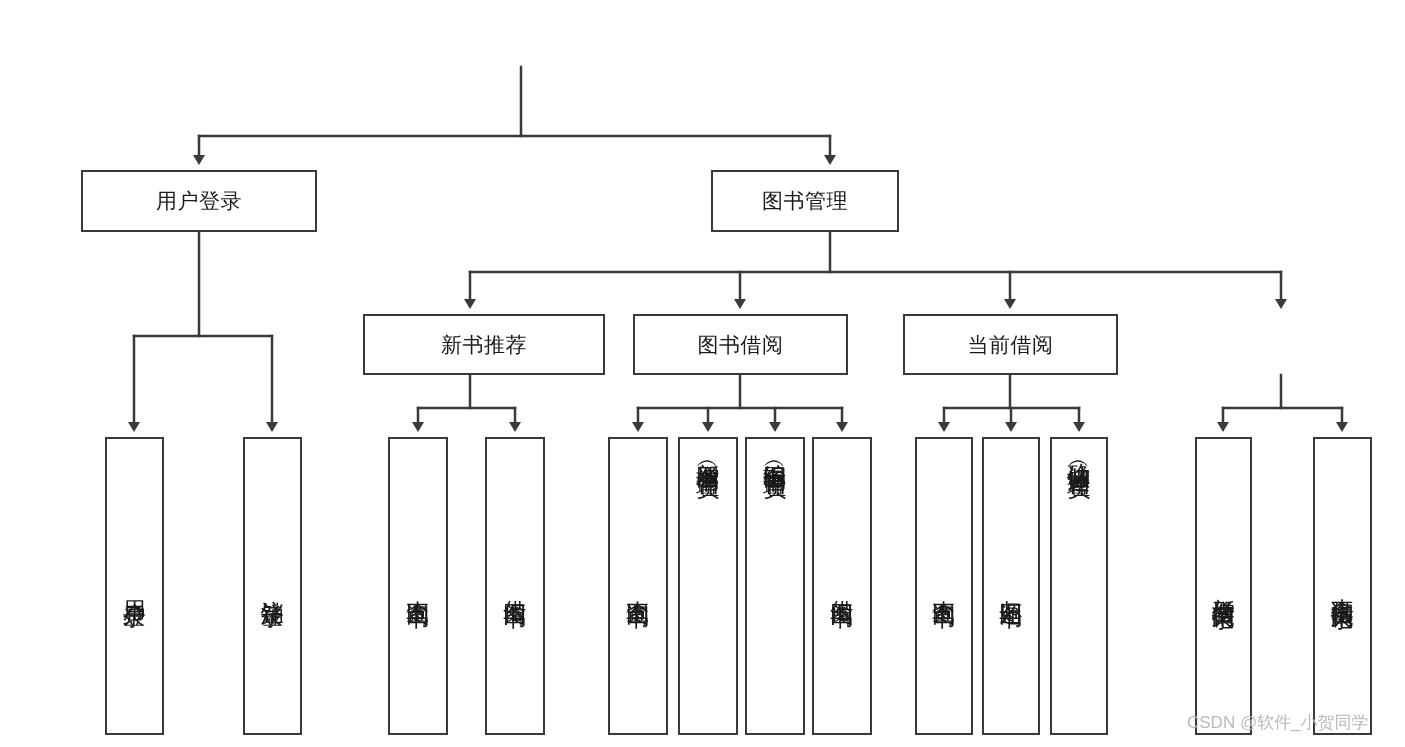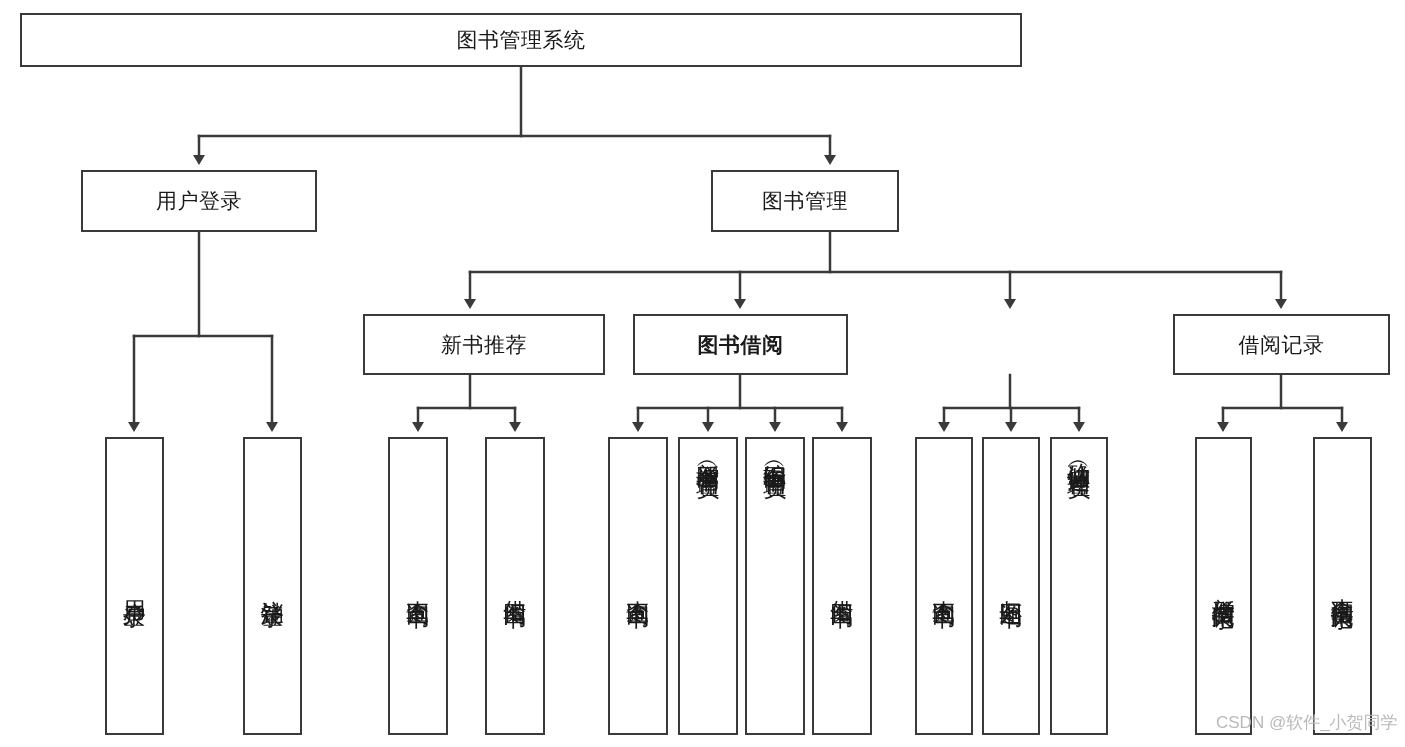--- a/index.html
+++ b/index.html
@@ -62,21 +62,20 @@
   }
   #watermark {
     position: absolute;
     left: 1187px;
     top: 711px;
     font-size: 17px;
     color: #b9b9b9;
     white-space: nowrap;
     z-index: 5;
     font-family: "Liberation Sans", "DejaVu Sans", sans-serif;
-    margin-left: 29px;
   }
 </style>
 </head>
 <body>
 
 <div id="canvas">
 
   <svg id="svg-layer" viewBox="0 0 1405 747" xmlns="http://www.w3.org/2000/svg">
     <defs>
       <marker id="arrow" markerWidth="10" markerHeight="12" refX="1" refY="6" orient="auto" markerUnits="userSpaceOnUse">
@@ -123,39 +122,36 @@
       <path d="M1011,408 L1011,423" marker-end="url(#arrow)"></path>
       <path d="M1079,408 L1079,423" marker-end="url(#arrow)"></path>
 
       <path d="M1281,375 L1281,408"></path>
       <path d="M1223,408 L1342,408"></path>
       <path d="M1223,408 L1223,423" marker-end="url(#arrow)"></path>
       <path d="M1342,408 L1342,423" marker-end="url(#arrow)"></path>
     </g>
   </svg>
 
-  <div class="node horiz" style="left:20px; top:13px; width:1002px; height:54px;">
-    <span class="node-label">图书管理系统</span>
-  </div>
 
   <div class="node horiz" style="left:81px; top:170px; width:236px; height:62px;">
     <span class="node-label">用户登录</span>
   </div>
   <div class="node horiz" style="left:711px; top:170px; width:188px; height:62px;">
     <span class="node-label">图书管理</span>
   </div>
 
   <div class="node horiz" style="left:363px; top:314px; width:242px; height:61px;">
     <span class="node-label">新书推荐</span>
   </div>
-  <div class="node horiz" style="left:633px; top:314px; width:215px; height:61px;font-weight:bold;">
+  <div class="node horiz" style="left:633px; top:314px; width:215px; height:61px;">
     <span class="node-label">图书借阅</span>
   </div>
-  <div class="node horiz" style="left:1173px; top:314px; width:217px; height:61px;">
-    <span class="node-label">借阅记录</span>
+  <div class="node horiz" style="left:903px; top:314px; width:215px; height:61px;">
+    <span class="node-label">当前借阅</span>
   </div>
 
   <div class="node vert centered" style="left:105px; top:437px; width:59px; height:298px;">
     <span class="node-label">用户登录</span>
   </div>
   <div class="node vert centered" style="left:243px; top:437px; width:59px; height:298px;">
     <span class="node-label">注销登录</span>
   </div>
 
   <div class="node vert centered" style="left:388px; top:437px; width:60px; height:298px;">

